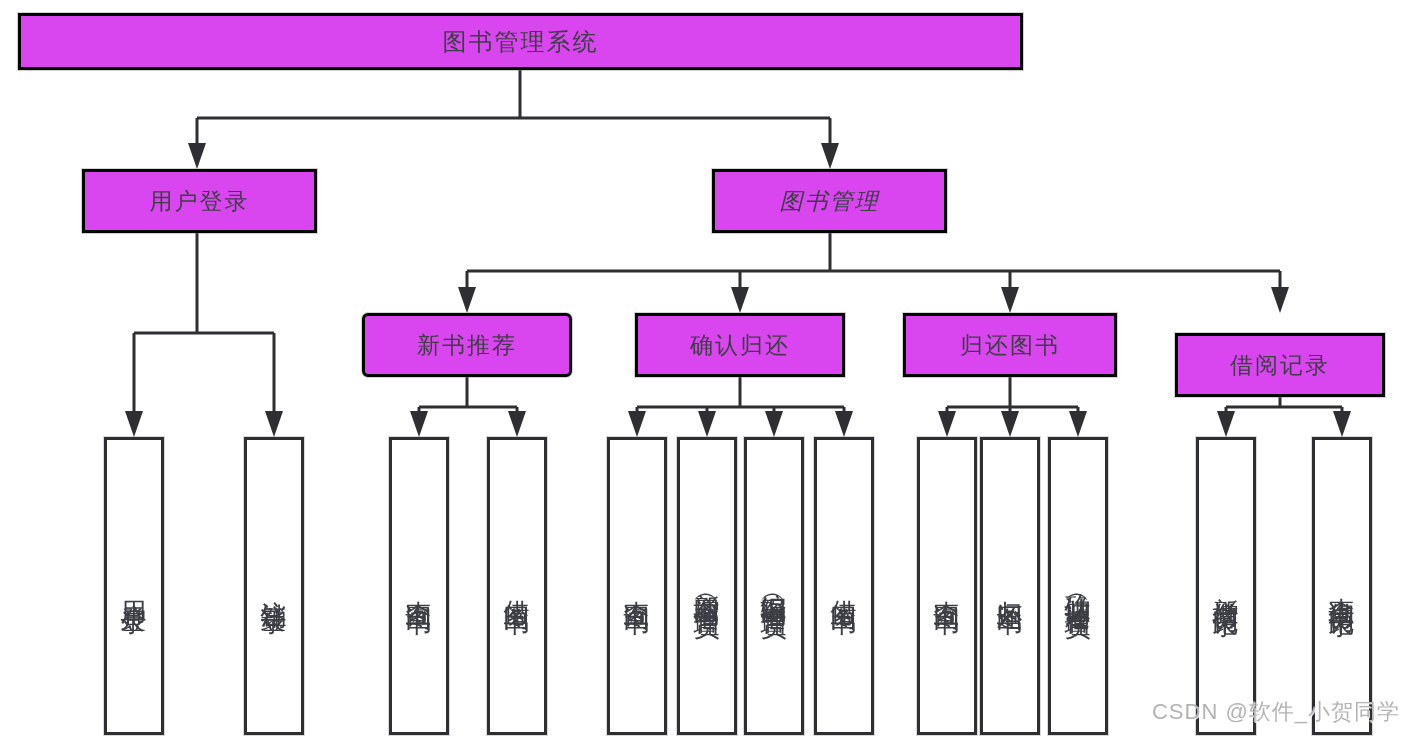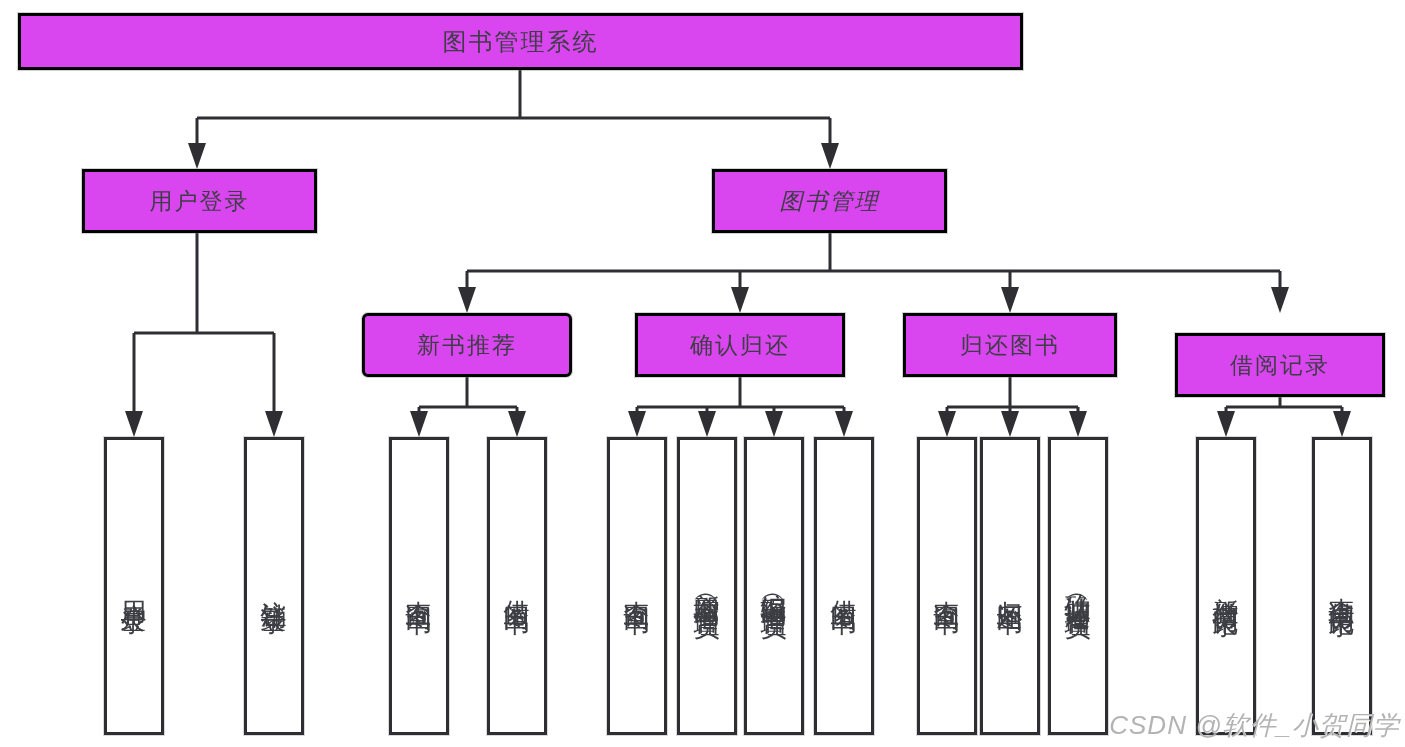--- a/index.html
+++ b/index.html
@@ -39,28 +39,27 @@
     writing-mode:vertical-rl;
     text-orientation:mixed;
     font-size:26px;
     letter-spacing:3px;
     line-height:1;
     color:#3d3e44;
     white-space:nowrap;
   }
   .watermark{
     position:absolute;
-    right:5px;bottom:4px;
-    font-size:26px;
+    right:5px;bottom:20px;
+    font-size:22px;
     letter-spacing:1px;
     color:#b3b3b3;
     text-shadow:1px 1px 0 rgba(255,255,255,.85);
     z-index:5;
     white-space:nowrap;
-    font-style:italic;
   }
 </style>
 </head>
 <body>
 
 <div class="canvas">
 
   <svg class="connectors" viewBox="0 0 1405 747" xmlns="http://www.w3.org/2000/svg">
     <g stroke="#2f2f33" stroke-width="3" fill="none">
 

